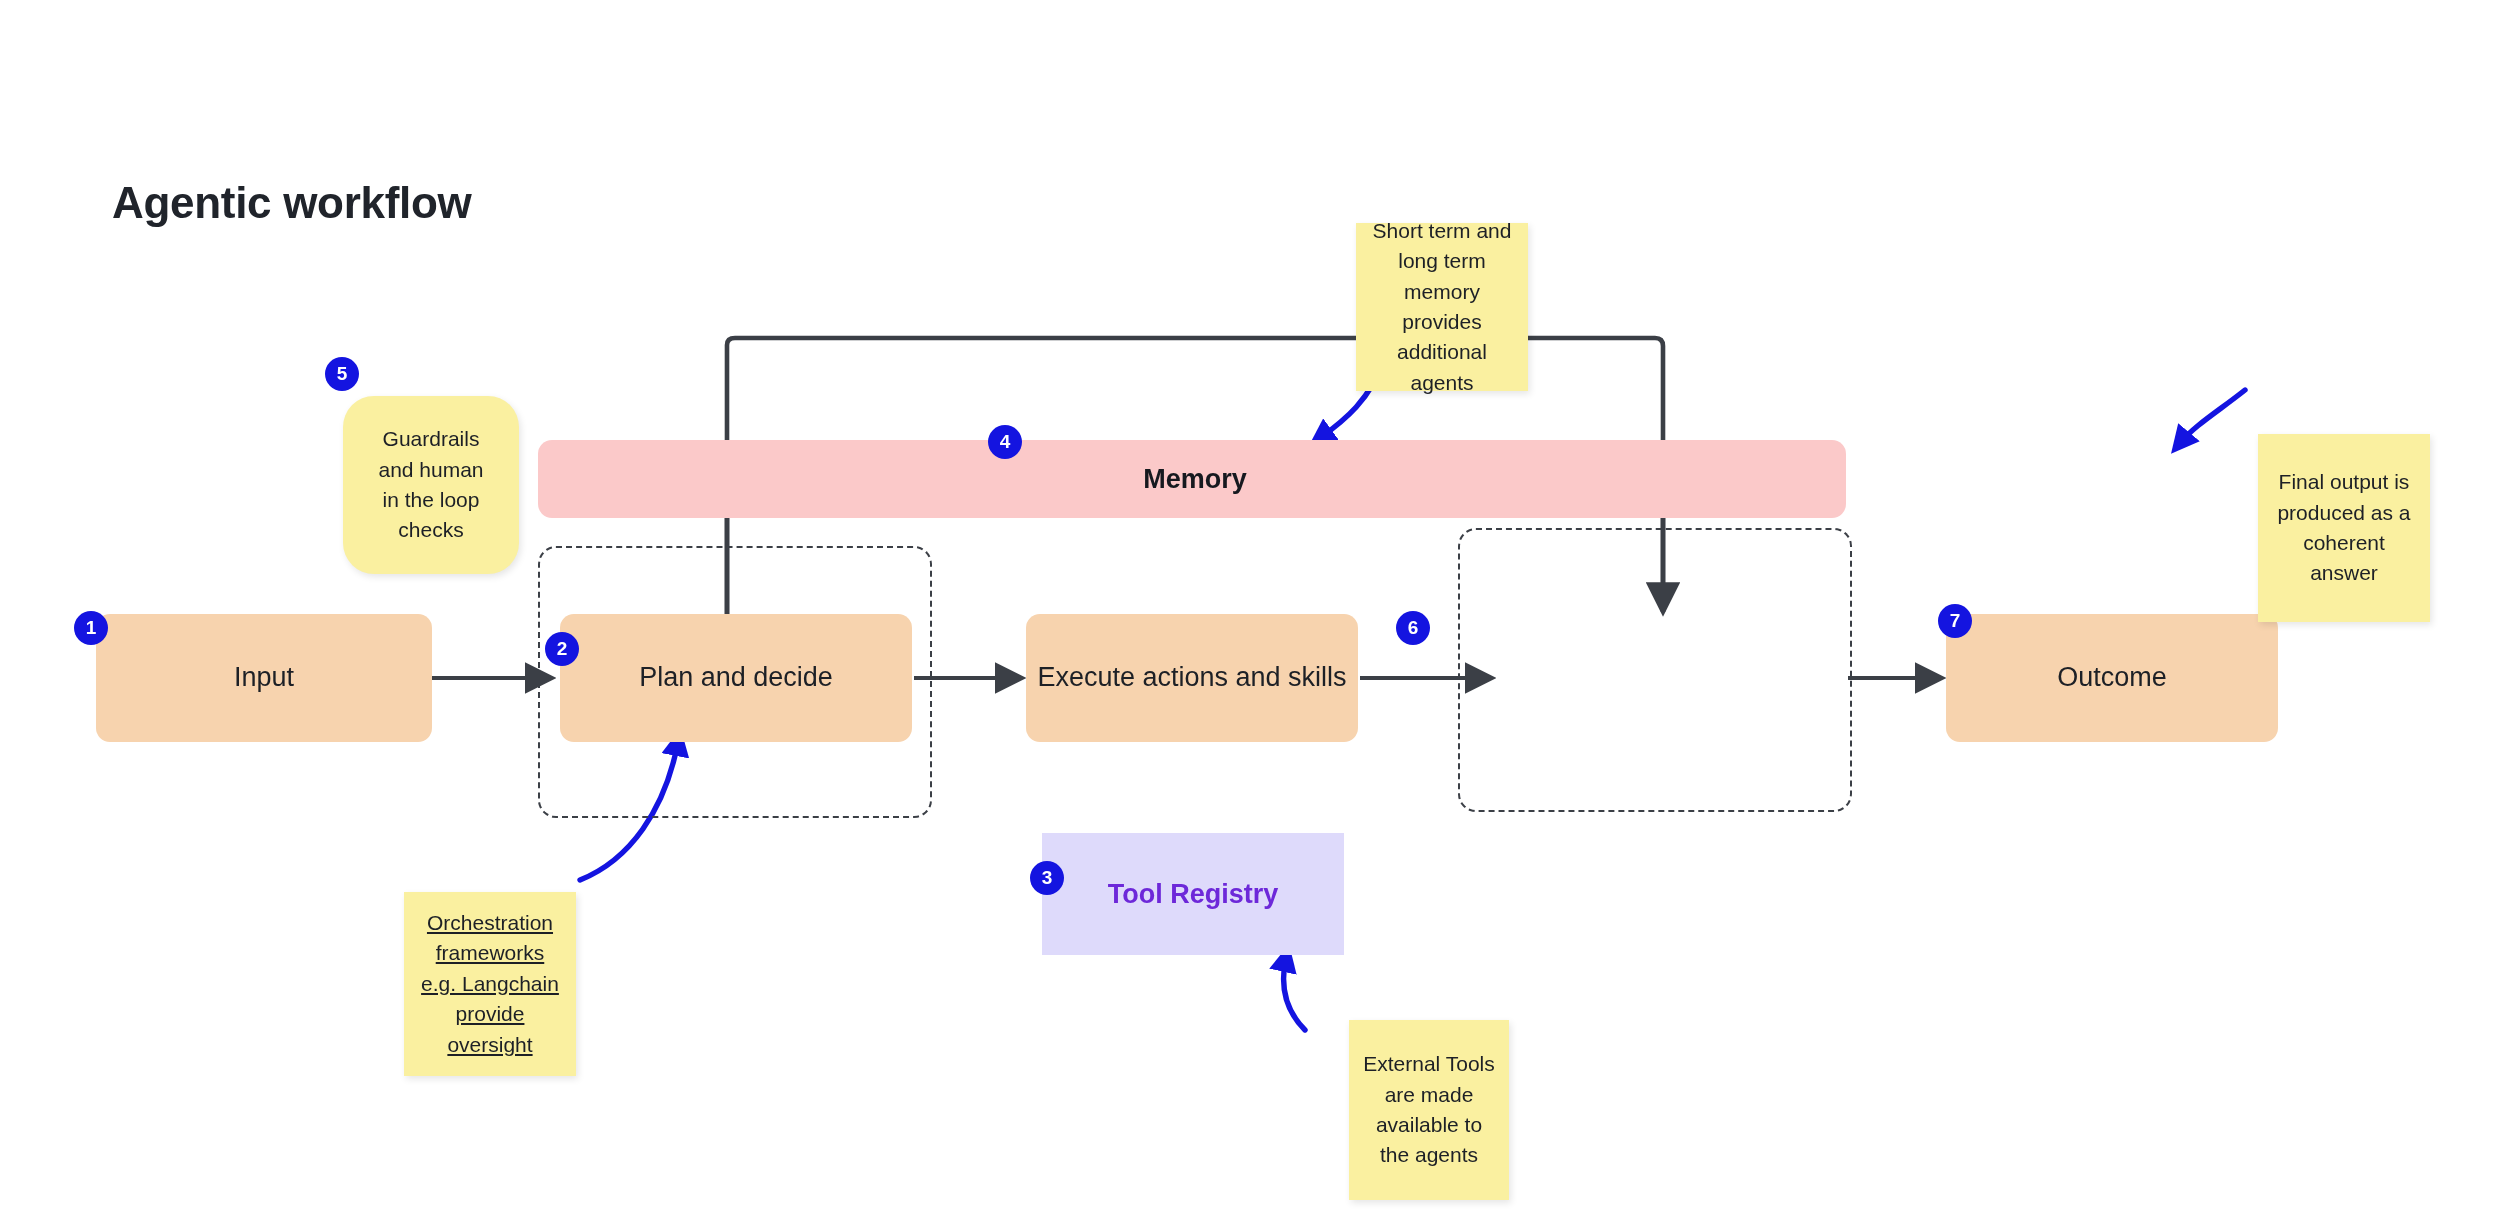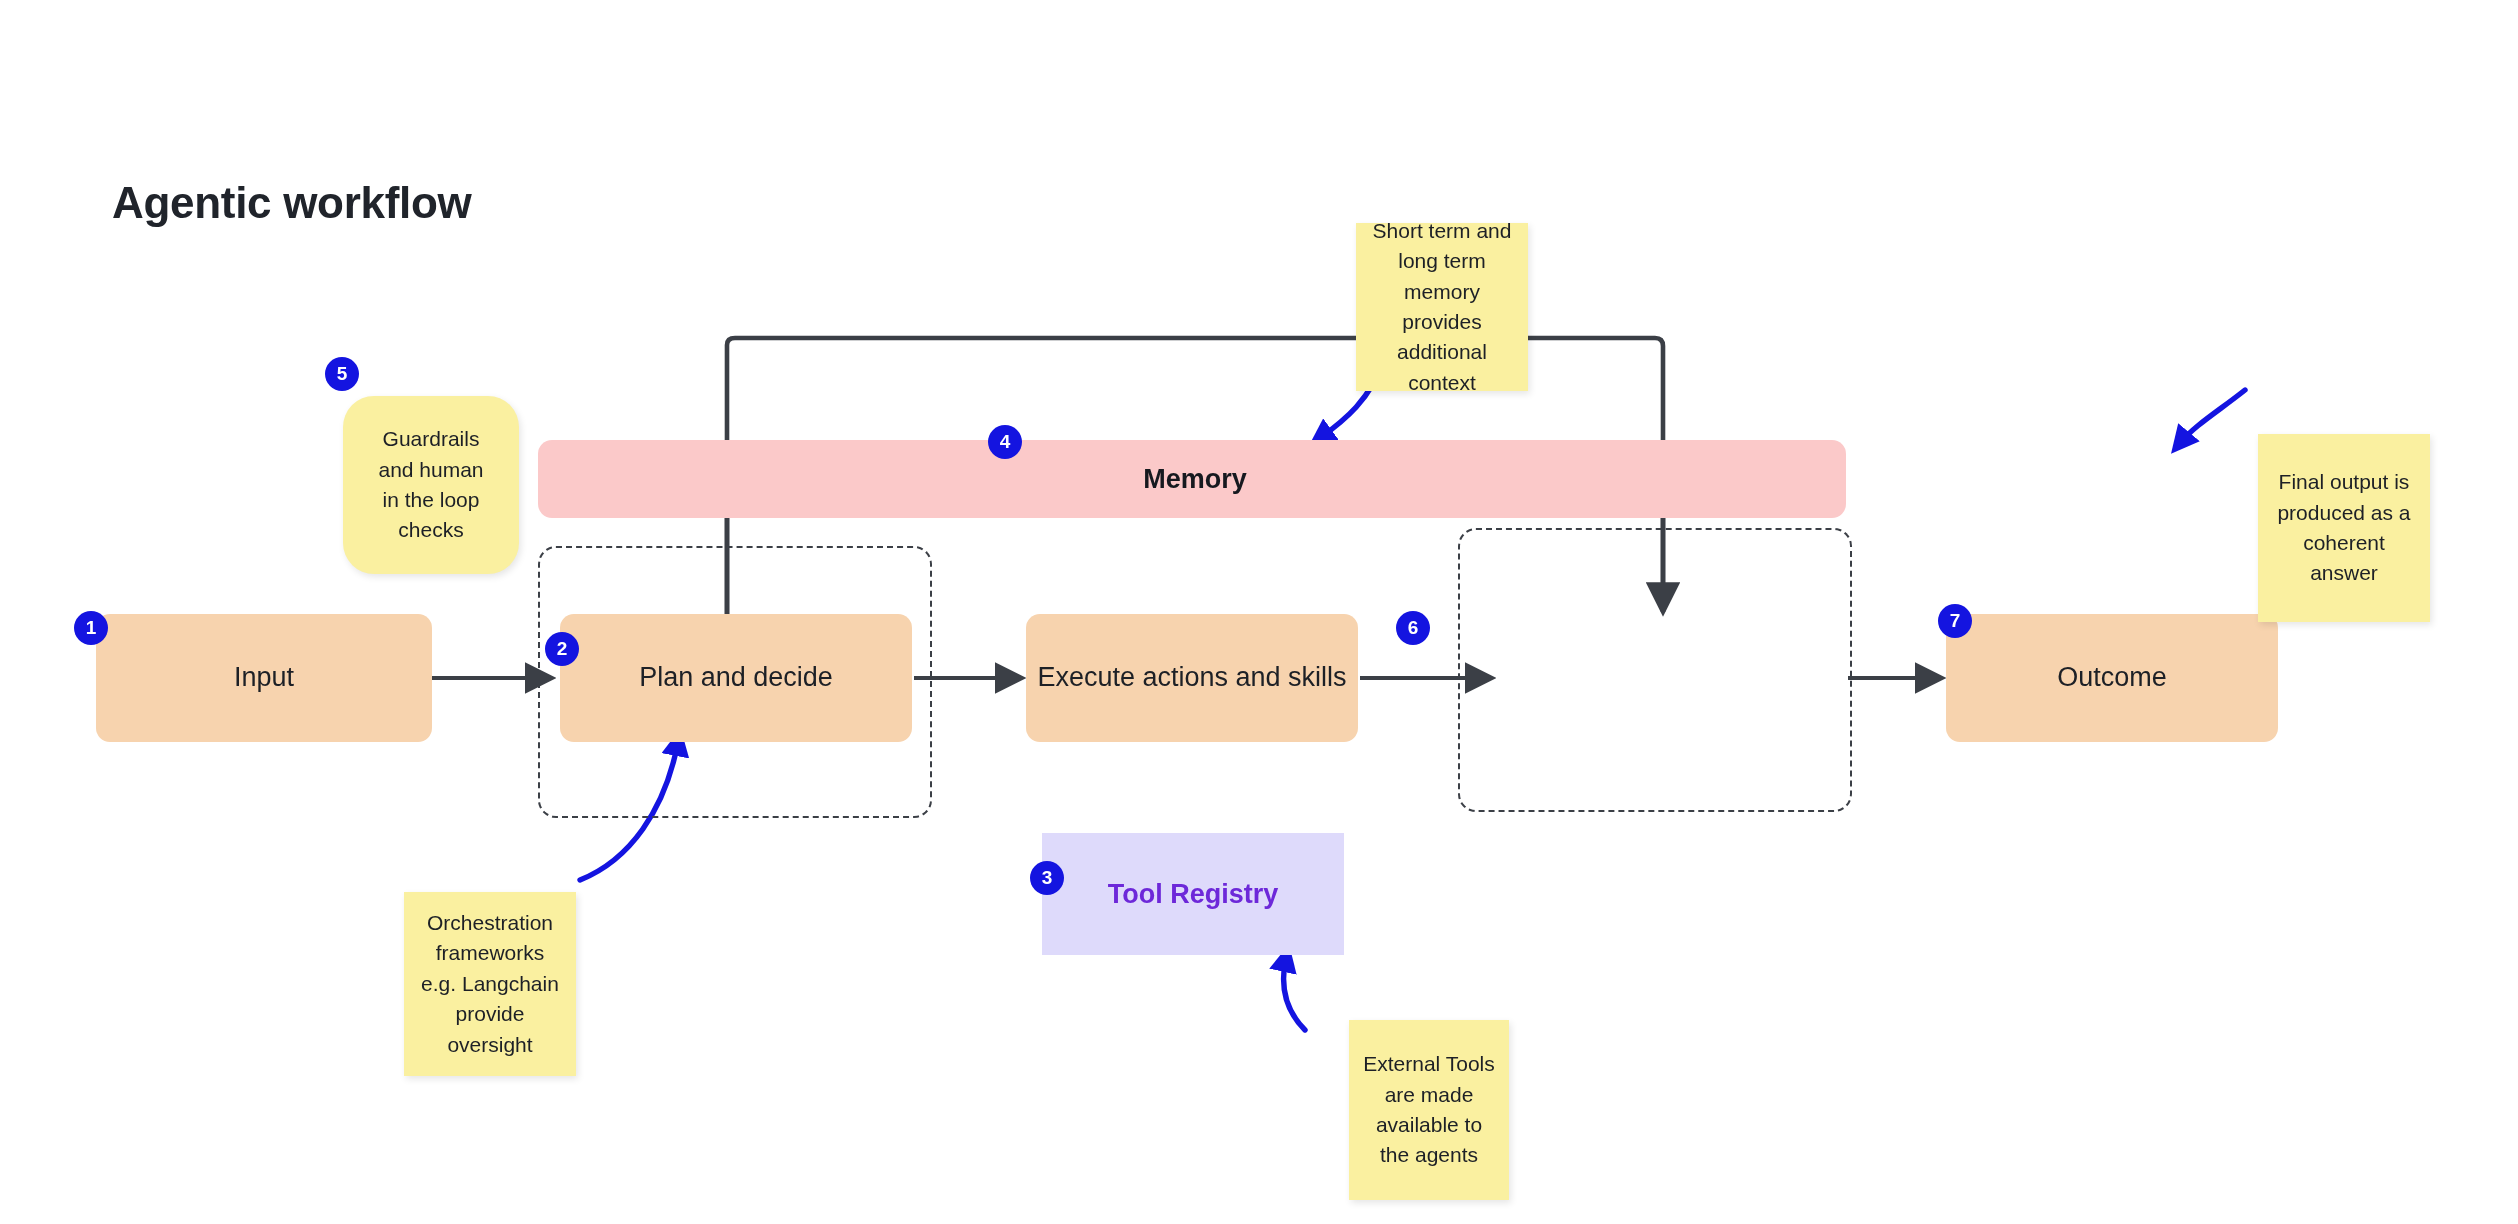--- a/index.html
+++ b/index.html
@@ -202,34 +202,34 @@
     </div>
   </div>
   <div class="badge" style="left:325px; top:357px;">5</div>
 
   <div class="sticky" style="left:1356px; top:181px; width:172px; height:168px;">
     <div>
       <span>Short term and</span>
       <span>long term</span>
       <span>memory provides</span>
       <span>additional</span>
-      <span>context</span>
+      <span>agents</span>
     </div>
   </div>
 
   <div class="sticky" style="left:2258px; top:392px; width:172px; height:188px;">
     <div>
       <span>Final output is</span>
       <span>produced as a</span>
       <span>coherent</span>
       <span>answer</span>
     </div>
   </div>
 
-  <div class="sticky" style="left:404px; top:850px; width:172px; height:184px;">
+  <div class="sticky" style="left:404px; top:850px; width:172px; height:184px;text-decoration:underline;">
     <div>
       <span>Orchestration</span>
       <span>frameworks</span>
       <span>e.g. Langchain</span>
       <span>provide</span>
       <span>oversight</span>
     </div>
   </div>
 
   <div class="sticky" style="left:1349px; top:978px; width:160px; height:180px;">

